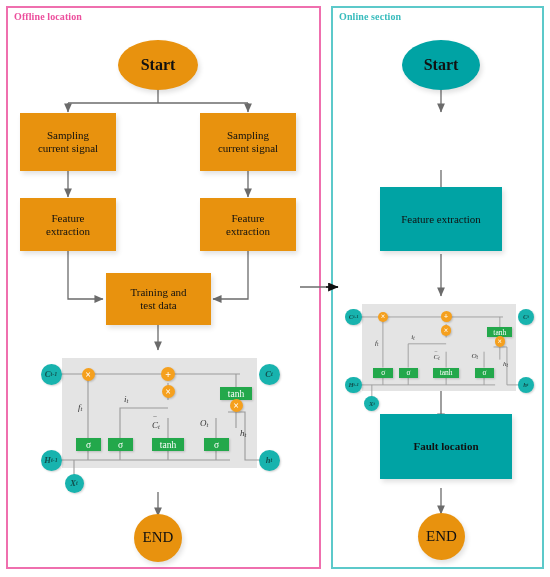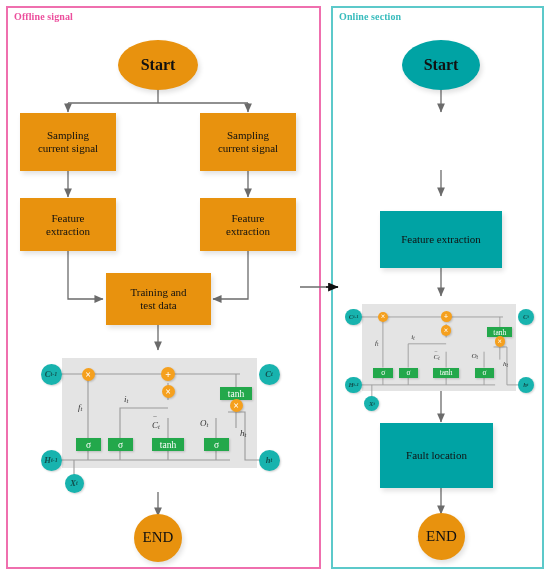--- a/index.html
+++ b/index.html
@@ -44,21 +44,21 @@
   .ovr::before{content:"‾";position:absolute;left:0;right:0;top:-.52em;
       text-align:center;font-style:normal;}
 </style>
 </head>
 <body>
 
 <div id="root">
 
   <div class="panel panel-offline"></div>
   <div class="panel panel-online"></div>
-  <div class="panel-title t-offline">Offline signal</div>
+  <div class="panel-title t-offline">Offline location</div>
   <div class="panel-title t-online">Online section</div>
 
   <svg class="wires">
     <defs>
       <marker id="ar" markerWidth="9" markerHeight="9" refX="6.6" refY="3" orient="auto" markerUnits="strokeWidth">
         <path d="M0,0 L7,3 L0,6 z" fill="#6b6b6b"></path>
       </marker>
       <marker id="arL" markerWidth="9" markerHeight="9" refX="6.6" refY="3" orient="auto" markerUnits="strokeWidth">
         <path d="M0,0 L7,3 L0,6 z" fill="#111"></path>
       </marker>
@@ -121,23 +121,23 @@
   <div class="node orange rect" style="left:106px;top:273px;width:105px;height:52px;flex-direction:column;">
     <span>Training and</span>
     <span>test data</span>
   </div>
 
   <div class="node orange circle" style="left:134px;top:514px;width:48px;height:48px;">END</div>
 
   <div class="node teal ellipse" style="left:402px;top:40px;width:78px;height:50px;">Start</div>
 
 
-  <div class="node teal rect" style="left:380px;top:211px;width:122px;height:57px;">Feature extraction</div>
-
-  <div class="node teal rect" style="left:380px;top:423px;width:113px;height:65px;">Fault location</div>
+  <div class="node teal rect" style="left:380px;top:187px;width:122px;height:64px;">Feature extraction</div>
+
+  <div class="node teal rect" style="left:380px;top:414px;width:132px;height:65px;font-weight:bold;">Fault location</div>
 
   <div class="node orange circle" style="left:418px;top:513px;width:47px;height:47px;">END</div>
 
   <div class="lstm" id="lstm-offline" style="left:40px;top:350px;width:240px;height:140px;">
       <div class="bg" style="left:22px;top:8px;width:195px;height:110px;"></div>
       <svg style="position:absolute;left:0;top:0;width:240px;height:140px;" viewBox="0 0 240 140" preserveAspectRatio="none">
         <g stroke="#9a9a9a" stroke-width="1.1" fill="none" vector-effect="non-scaling-stroke">
           <path d="M20,24 L200,24"></path>
           <path d="M48,88 L48,24"></path>
           <path d="M80,88 L80,58 L128,58"></path>

